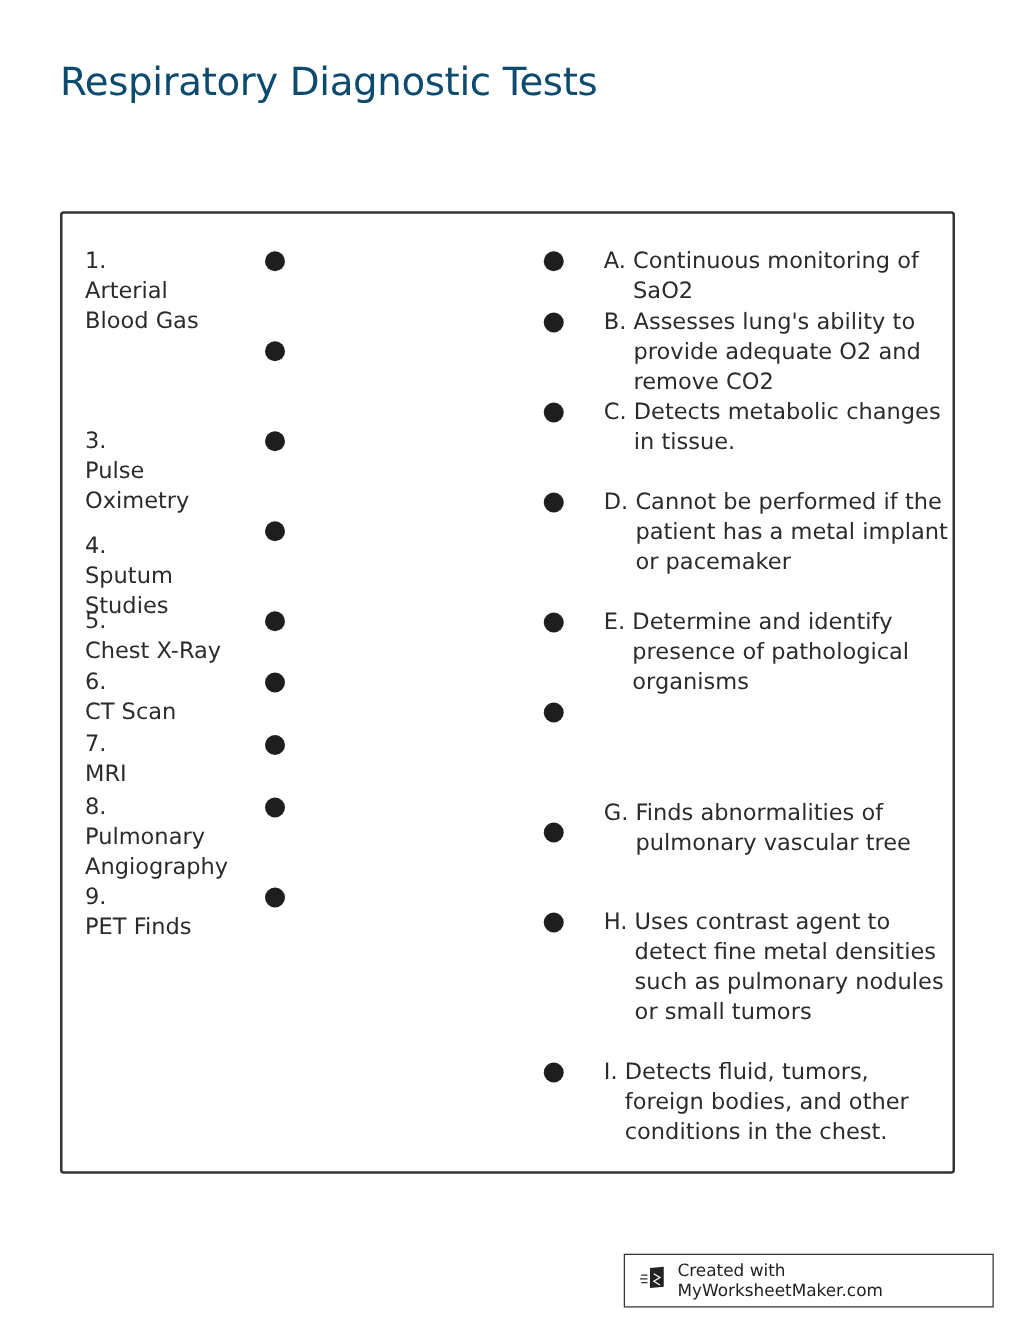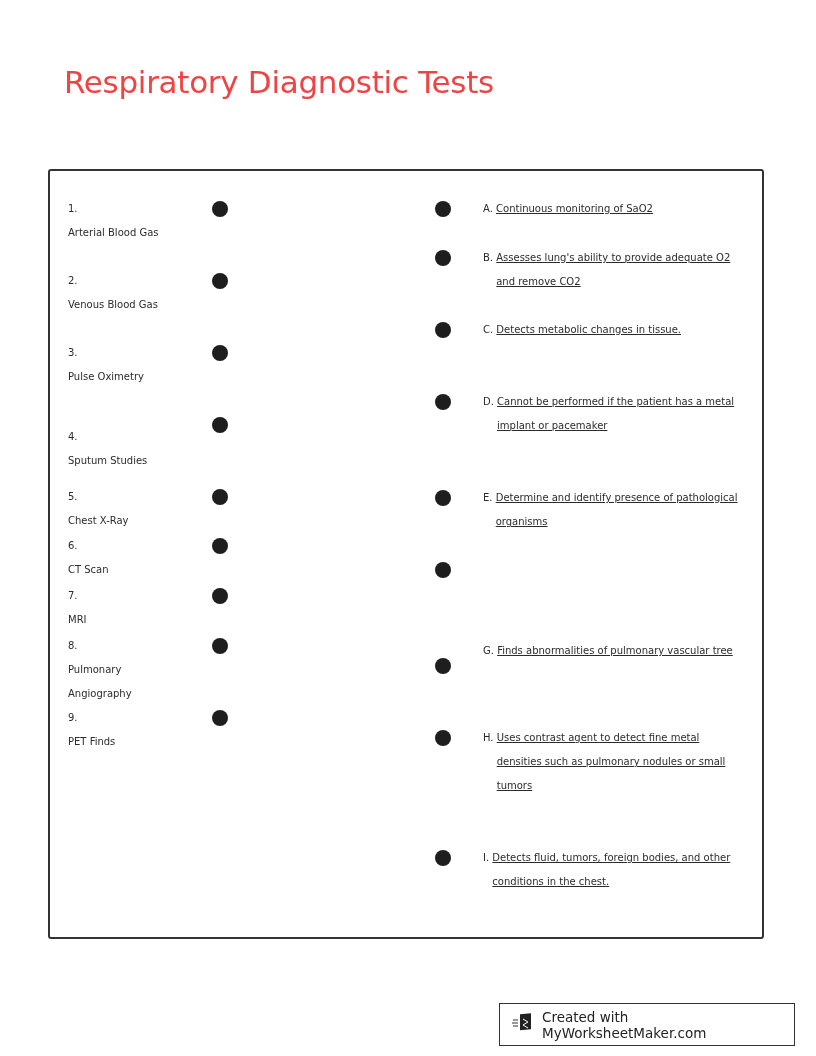--- a/index.html
+++ b/index.html
@@ -1,40 +1,39 @@
 <!DOCTYPE html>
 <html><head>
 <meta charset="utf-8">
 <style>
   html, body { margin:0; padding:0; background:#fff; }
   body { width:816px; height:1056px; position:relative; font-family:"DejaVu Sans", sans-serif; color:#2b2b2b; overflow:hidden; }
-  .title { position:absolute; left:48px; top:48px; font-size:31px; font-weight:normal; letter-spacing:-0.3px; color:#ef4444; margin:16px; }
+  .title { position:absolute; left:48px; top:48px; font-size:31px; font-weight:normal; letter-spacing:-0.3px; color:#0c4a6e; margin:0; }
   .box { position:absolute; left:48px; top:169px; width:716px; height:770px; border:2px solid #333; border-radius:3px; box-sizing:border-box; }
-  .item { position:absolute; font-size:10px; line-height:24px; }
+  .item { position:absolute; font-size:18px; line-height:24px; }
   .left-item { left:18px; width:130px; }
   .left-item .num { display:inline-block; width:17px; }
   .left-item .txt { display:inline-block; vertical-align:top; width:110px; }
   .dot { position:absolute; width:16px; height:16px; border-radius:50%; background:#1e1e1e; }
   .right-item { left:433px; width:280px; }
   .right-item .letter { display:inline-block; vertical-align:top; }
-  .right-item .txt { display:inline-block; vertical-align:top; width:250px;text-decoration:underline; }
+  .right-item .txt { display:inline-block; vertical-align:top; width:250px; }
   .footer { position:absolute; left:499px; top:1003px; width:296px; height:43px; border:1.5px solid #333; box-sizing:border-box; display:flex; align-items:center; padding-left:12px; font-size:13.5px; color:#222; }
   .footer svg { margin-right:8px; }
 </style>
 </head>
 <body>
 
 <h1 class="title">Respiratory Diagnostic Tests</h1>
 
 <div class="box">
 
   <div class="item left-item" style="top:26px"><span class="num">1.</span> <span class="txt">Arterial Blood Gas</span></div>
   <div class="dot" style="left:162px;top:30px"></div>
 
-  <div class="item left-item" style="top:98px"><span class="num">2.</span> <span class="txt">Venous Blood Gas</span></div>
   <div class="dot" style="left:162px;top:102px"></div>
 
   <div class="item left-item" style="top:170px"><span class="num">3.</span> <span class="txt">Pulse Oximetry</span></div>
   <div class="dot" style="left:162px;top:174px"></div>
 
   <div class="item left-item" style="top:254px"><span class="num">4.</span> <span class="txt">Sputum Studies</span></div>
   <div class="dot" style="left:162px;top:246px"></div>
 
   <div class="item left-item" style="top:314px"><span class="num">5.</span> <span class="txt">Chest X-Ray</span></div>
   <div class="dot" style="left:162px;top:318px"></div>

